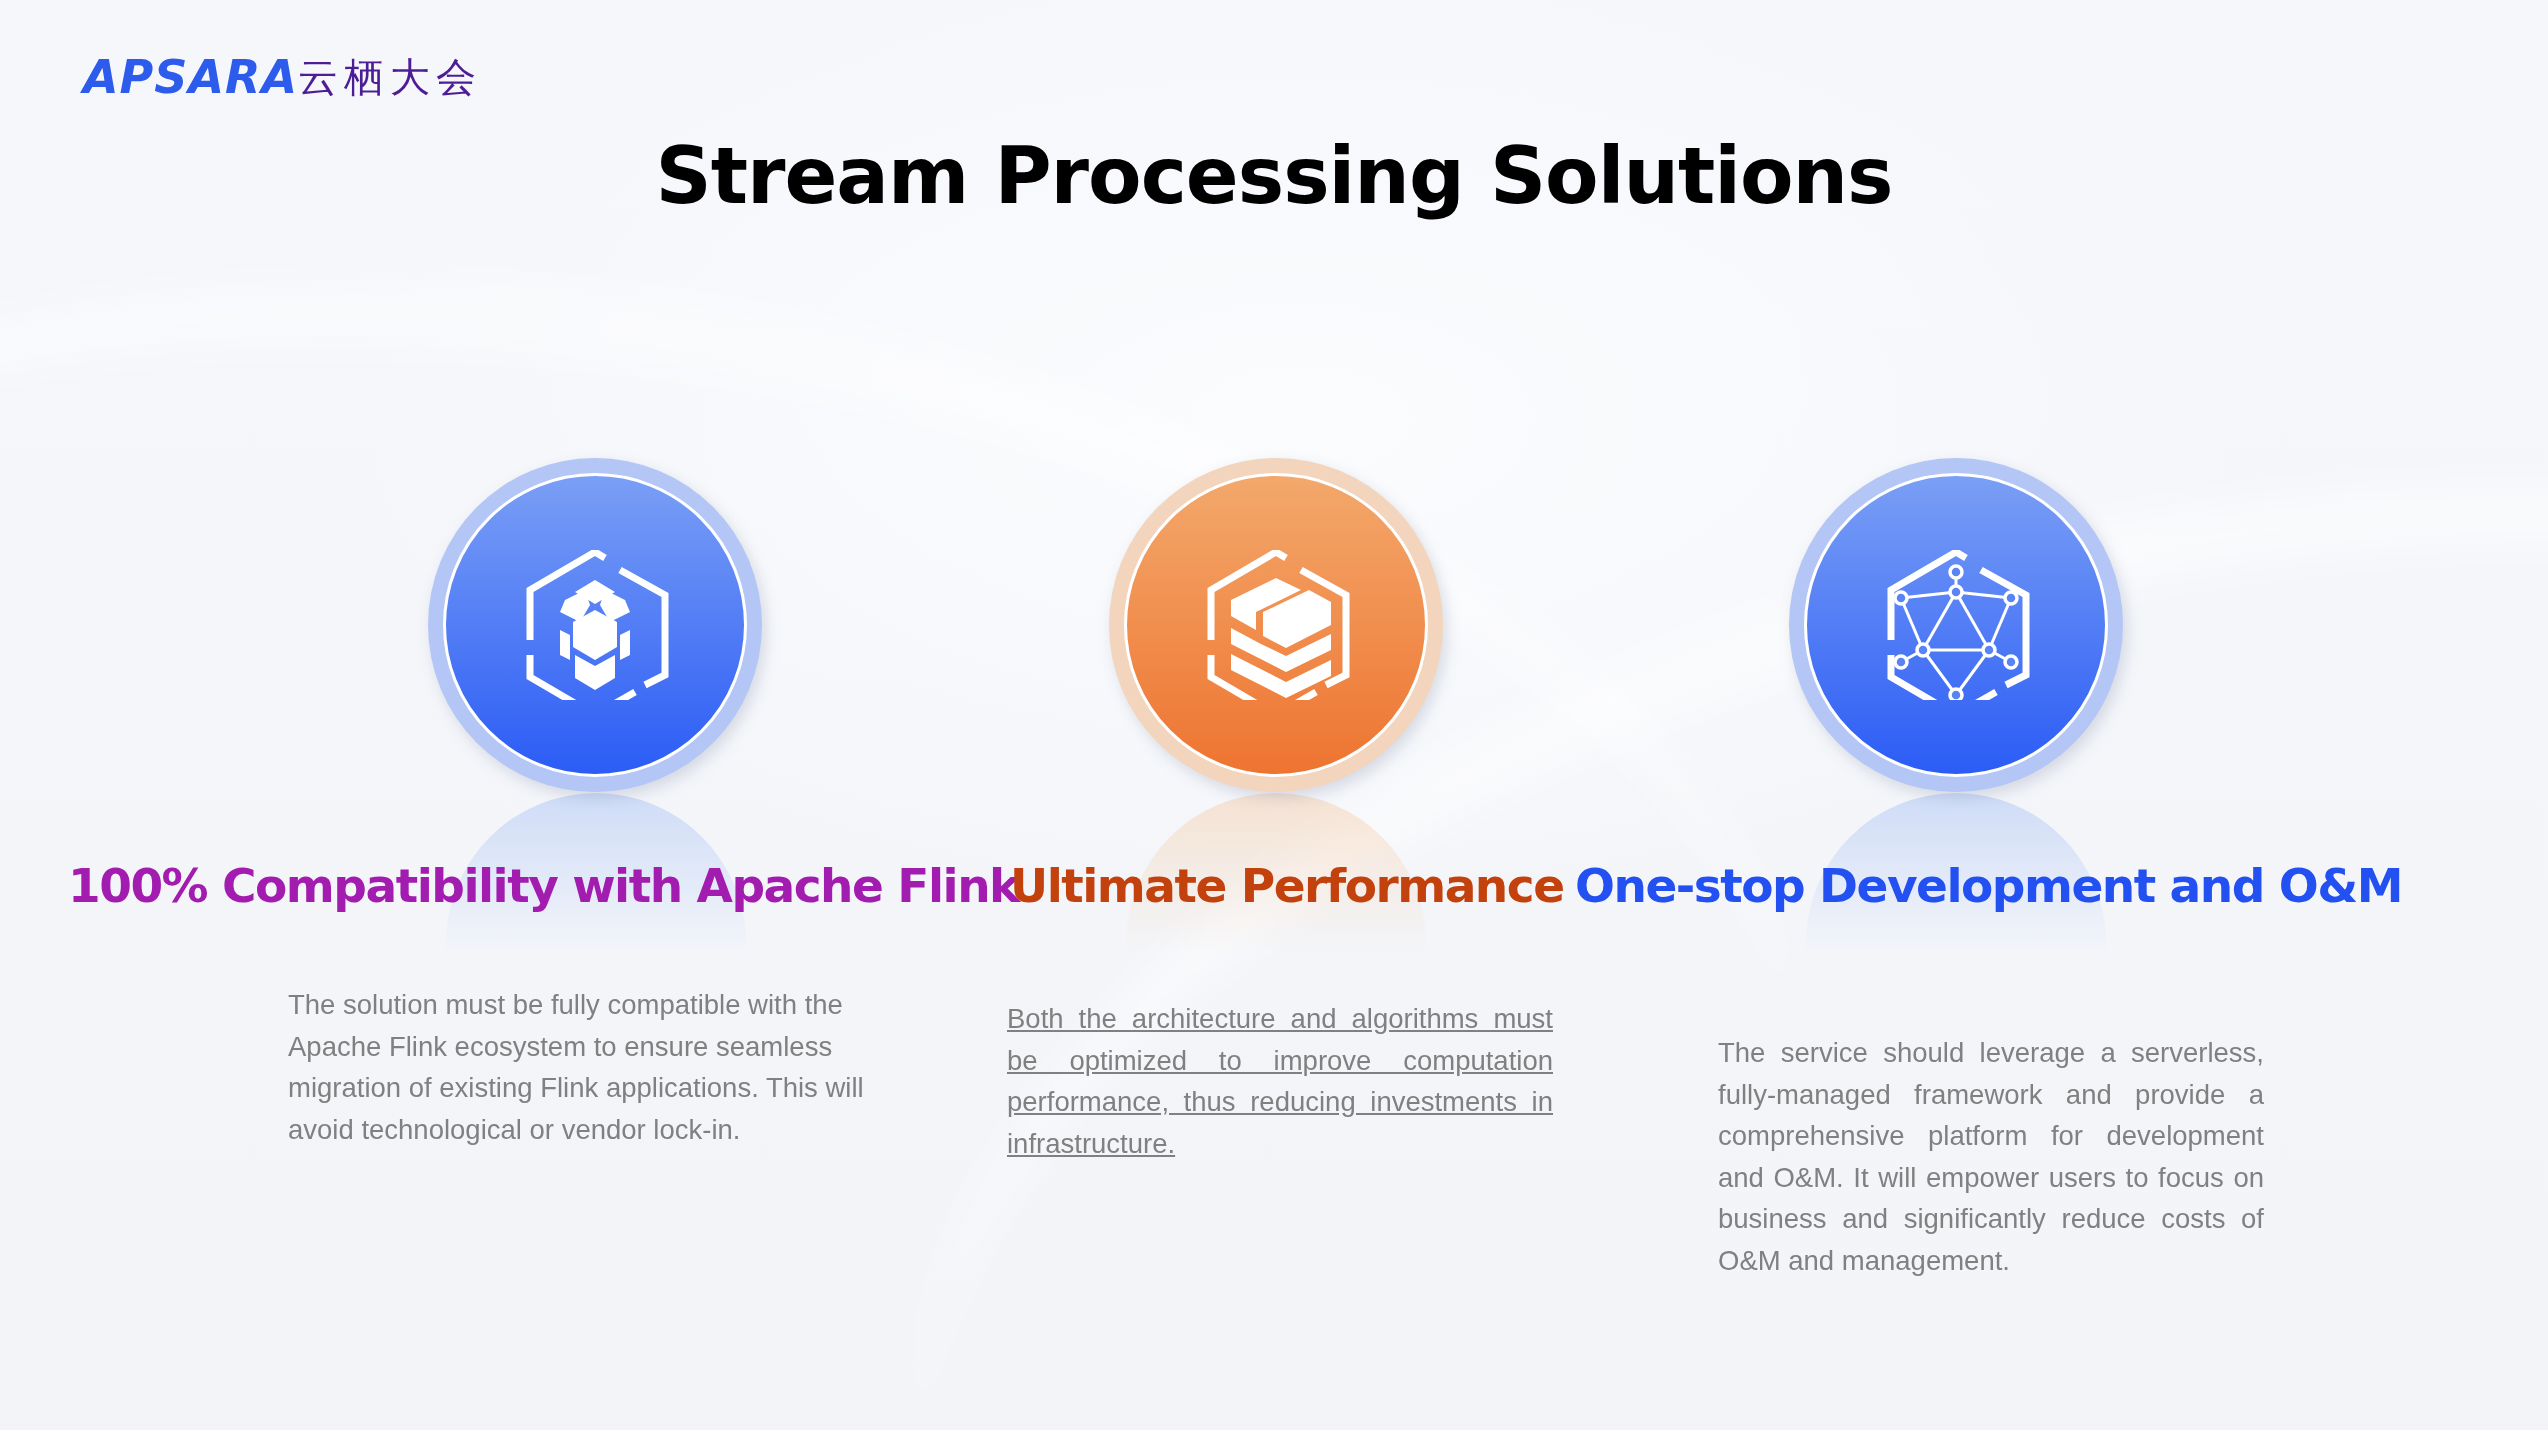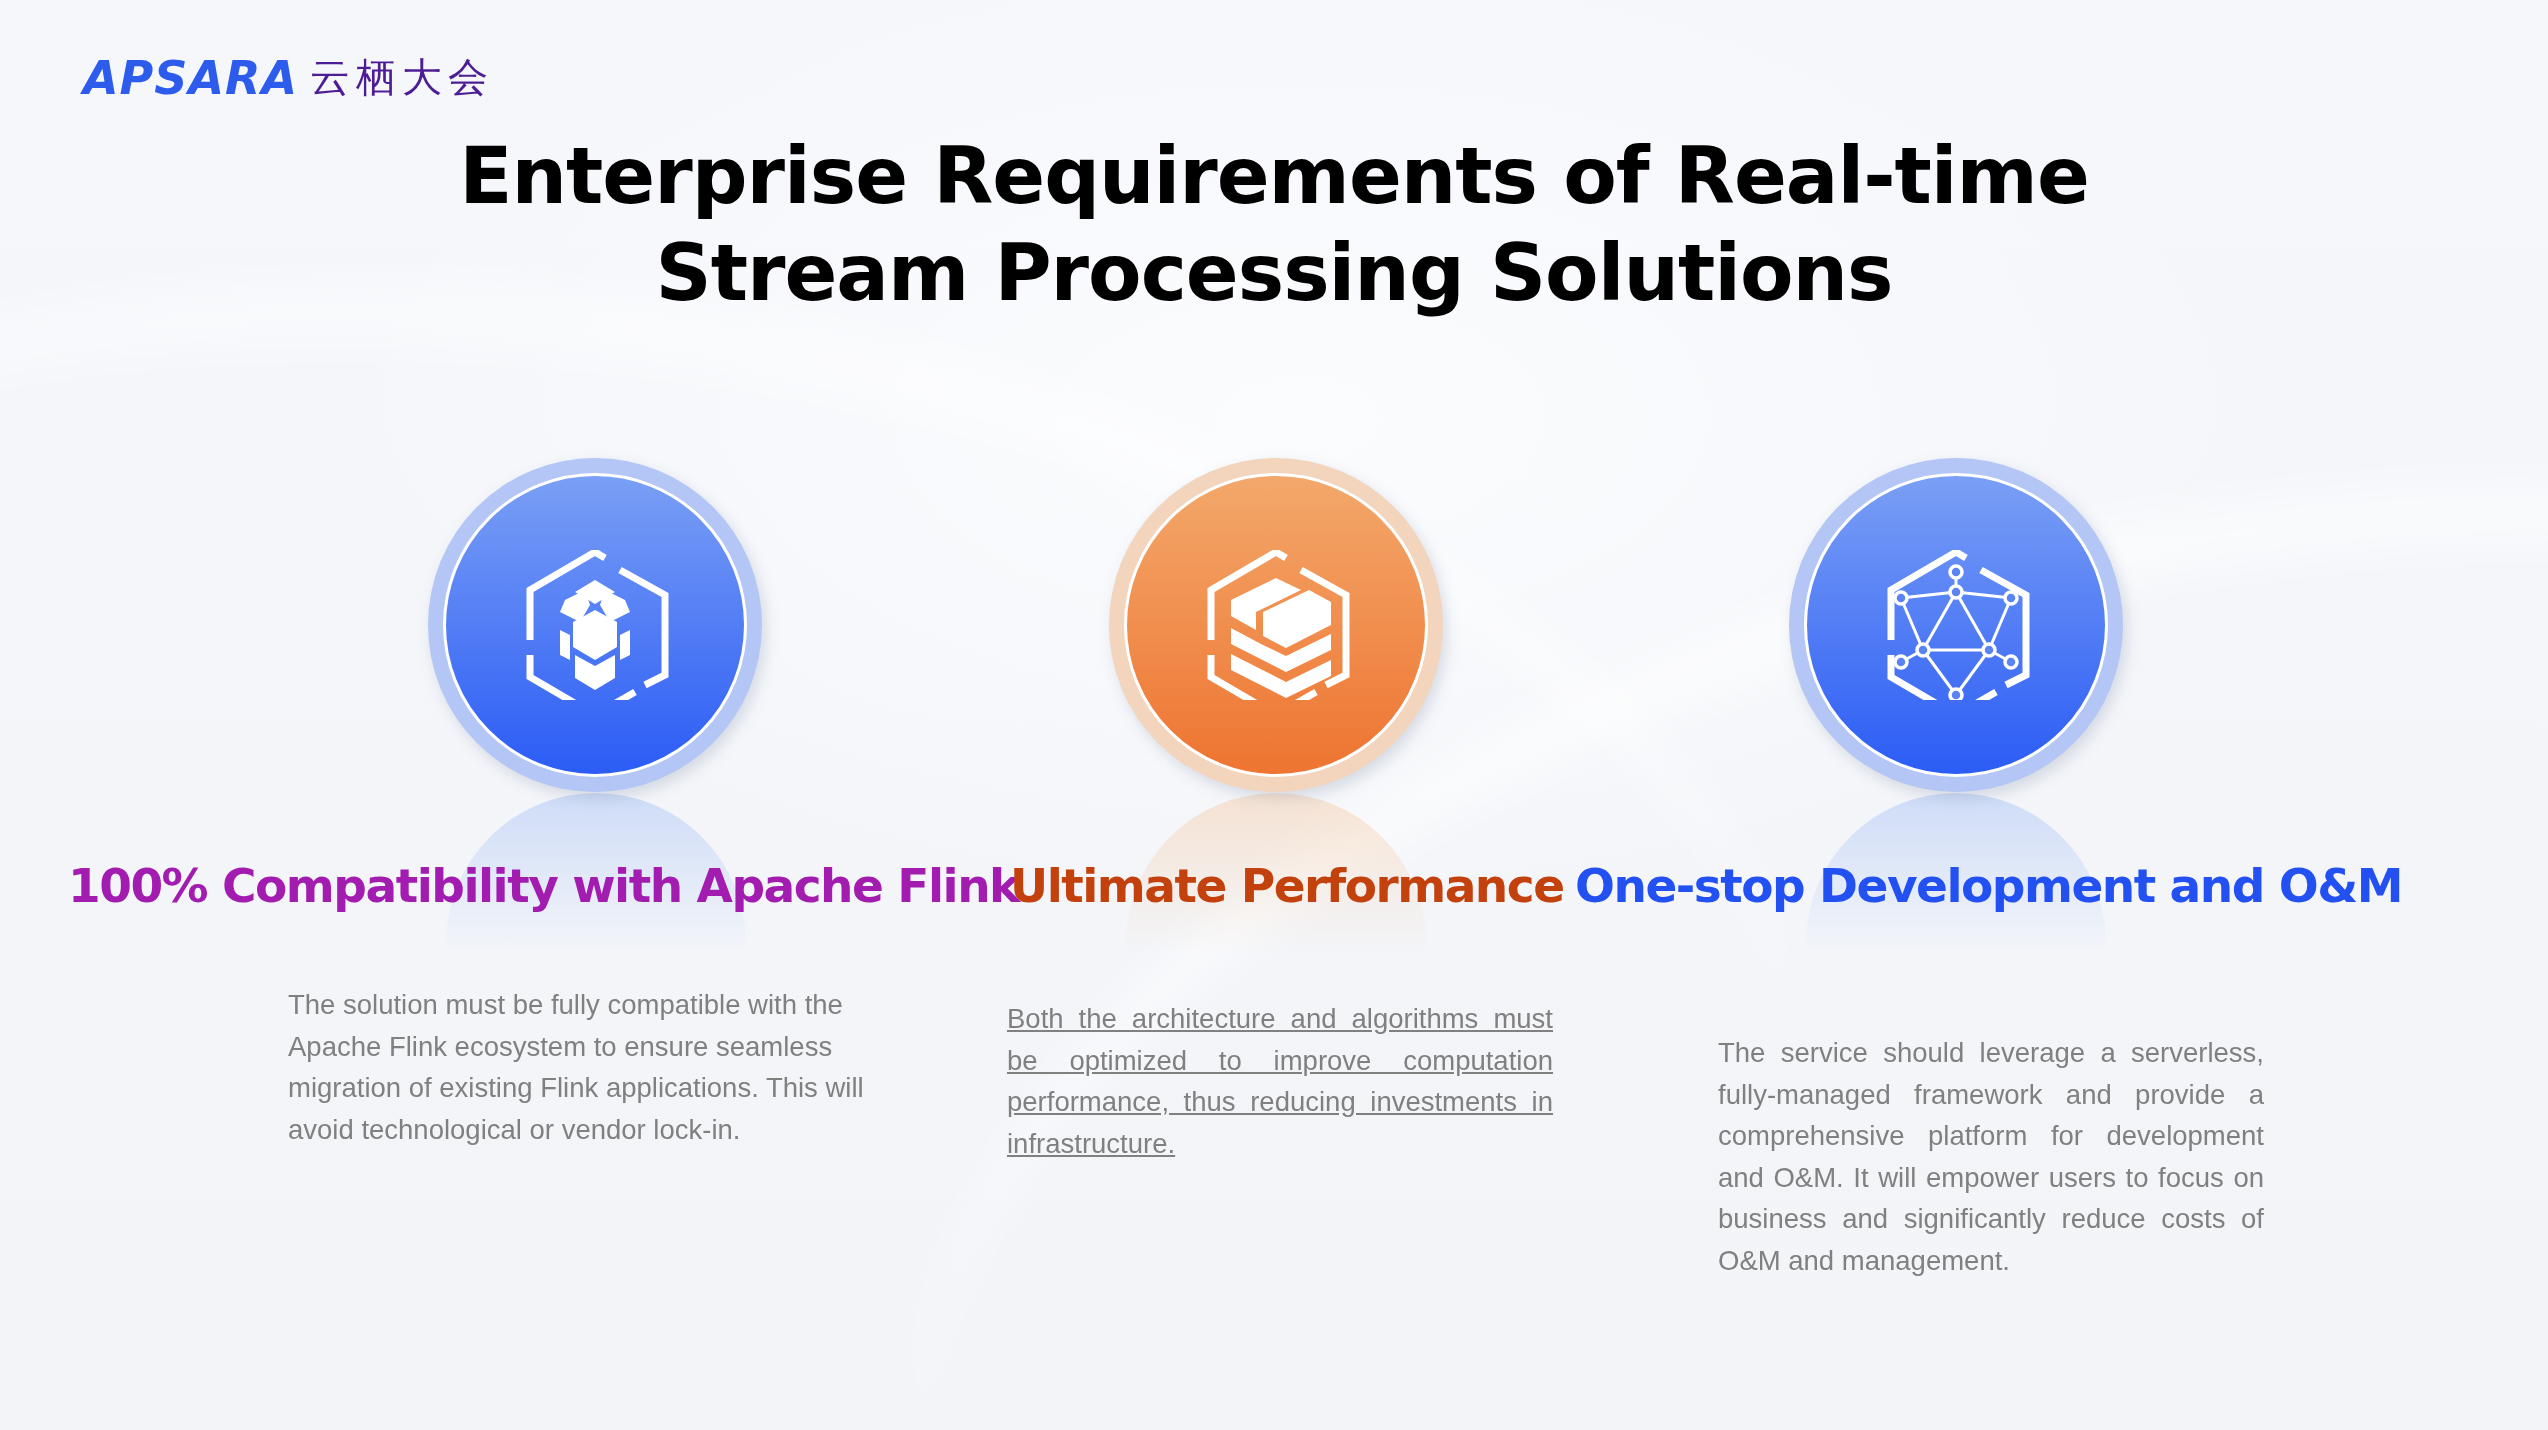--- a/index.html
+++ b/index.html
@@ -12,21 +12,21 @@
     position: absolute; inset: 0;
     background:
       radial-gradient(ellipse 1400px 700px at 1300px 420px, #fbfcfe 0%, rgba(251,252,254,0) 70%),
       linear-gradient(180deg, #f5f7fb 0%, #f2f4f8 100%);
   }
   .swoosh {
     position: absolute; border-radius: 50%;
     border-top: 60px solid rgba(255,255,255,0.55);
     filter: blur(18px);
   }
-  .logo { position: absolute; left: 83px; top: 50px; display: flex; align-items: center; gap: 12px; }
+  .logo { position: absolute; left: 83px; top: 50px; display: flex; align-items: flex-start; gap: 0; }
   .logo-en { font-family: "DejaVu Sans", sans-serif; font-weight: 900; font-style: italic; font-size: 46px; color: #2d5beb; letter-spacing: 1px; }
   .logo-cn { font-size: 40px; color: #4c1d95; letter-spacing: 6px; }
   .title {
     position: absolute; left: 0; right: 0; top: 128px; text-align: center;
     font-family: "DejaVu Sans", sans-serif; font-weight: bold; font-size: 78px;
     line-height: 97px; color: #000; letter-spacing: -1px;
   }
   .badge {
     position: absolute; width: 334px; height: 334px; border-radius: 50%;
     top: 458px;
@@ -56,21 +56,20 @@
 <div class="bg"></div>
 <div class="swoosh" style="left:900px; top:520px; width:2600px; height:1400px; transform:rotate(-12deg);"></div>
 <div class="swoosh" style="left:-600px; top:300px; width:2400px; height:1200px; transform:rotate(8deg); border-top-color:rgba(255,255,255,0.45);"></div>
 
 <div class="logo">
   <span class="logo-en">APSARA</span>
   <span class="logo-cn">云栖大会</span>
 </div>
 
 <div class="title">
-  <div>Enterprise Requirements of Real-time</div>
   <div>Stream Processing Solutions</div>
 </div>
 
 <div class="reflect" style="left:446px; background:linear-gradient(180deg, rgba(170,195,245,0.5), rgba(240,244,252,0));"></div>
 <div class="badge" style="left:428px; background:#b3c6f5;">
   <div class="inner" style="background:linear-gradient(180deg,#7a9ff5 0%,#2b5cf5 100%);"></div>
   <svg viewBox="0 0 150 150">
     <g fill="none" stroke="#fff" stroke-width="7">
       <polyline points="85,8 75,2 10,40 10,90"></polyline>
       <polyline points="100,20 145,45 145,125 125,135"></polyline>

